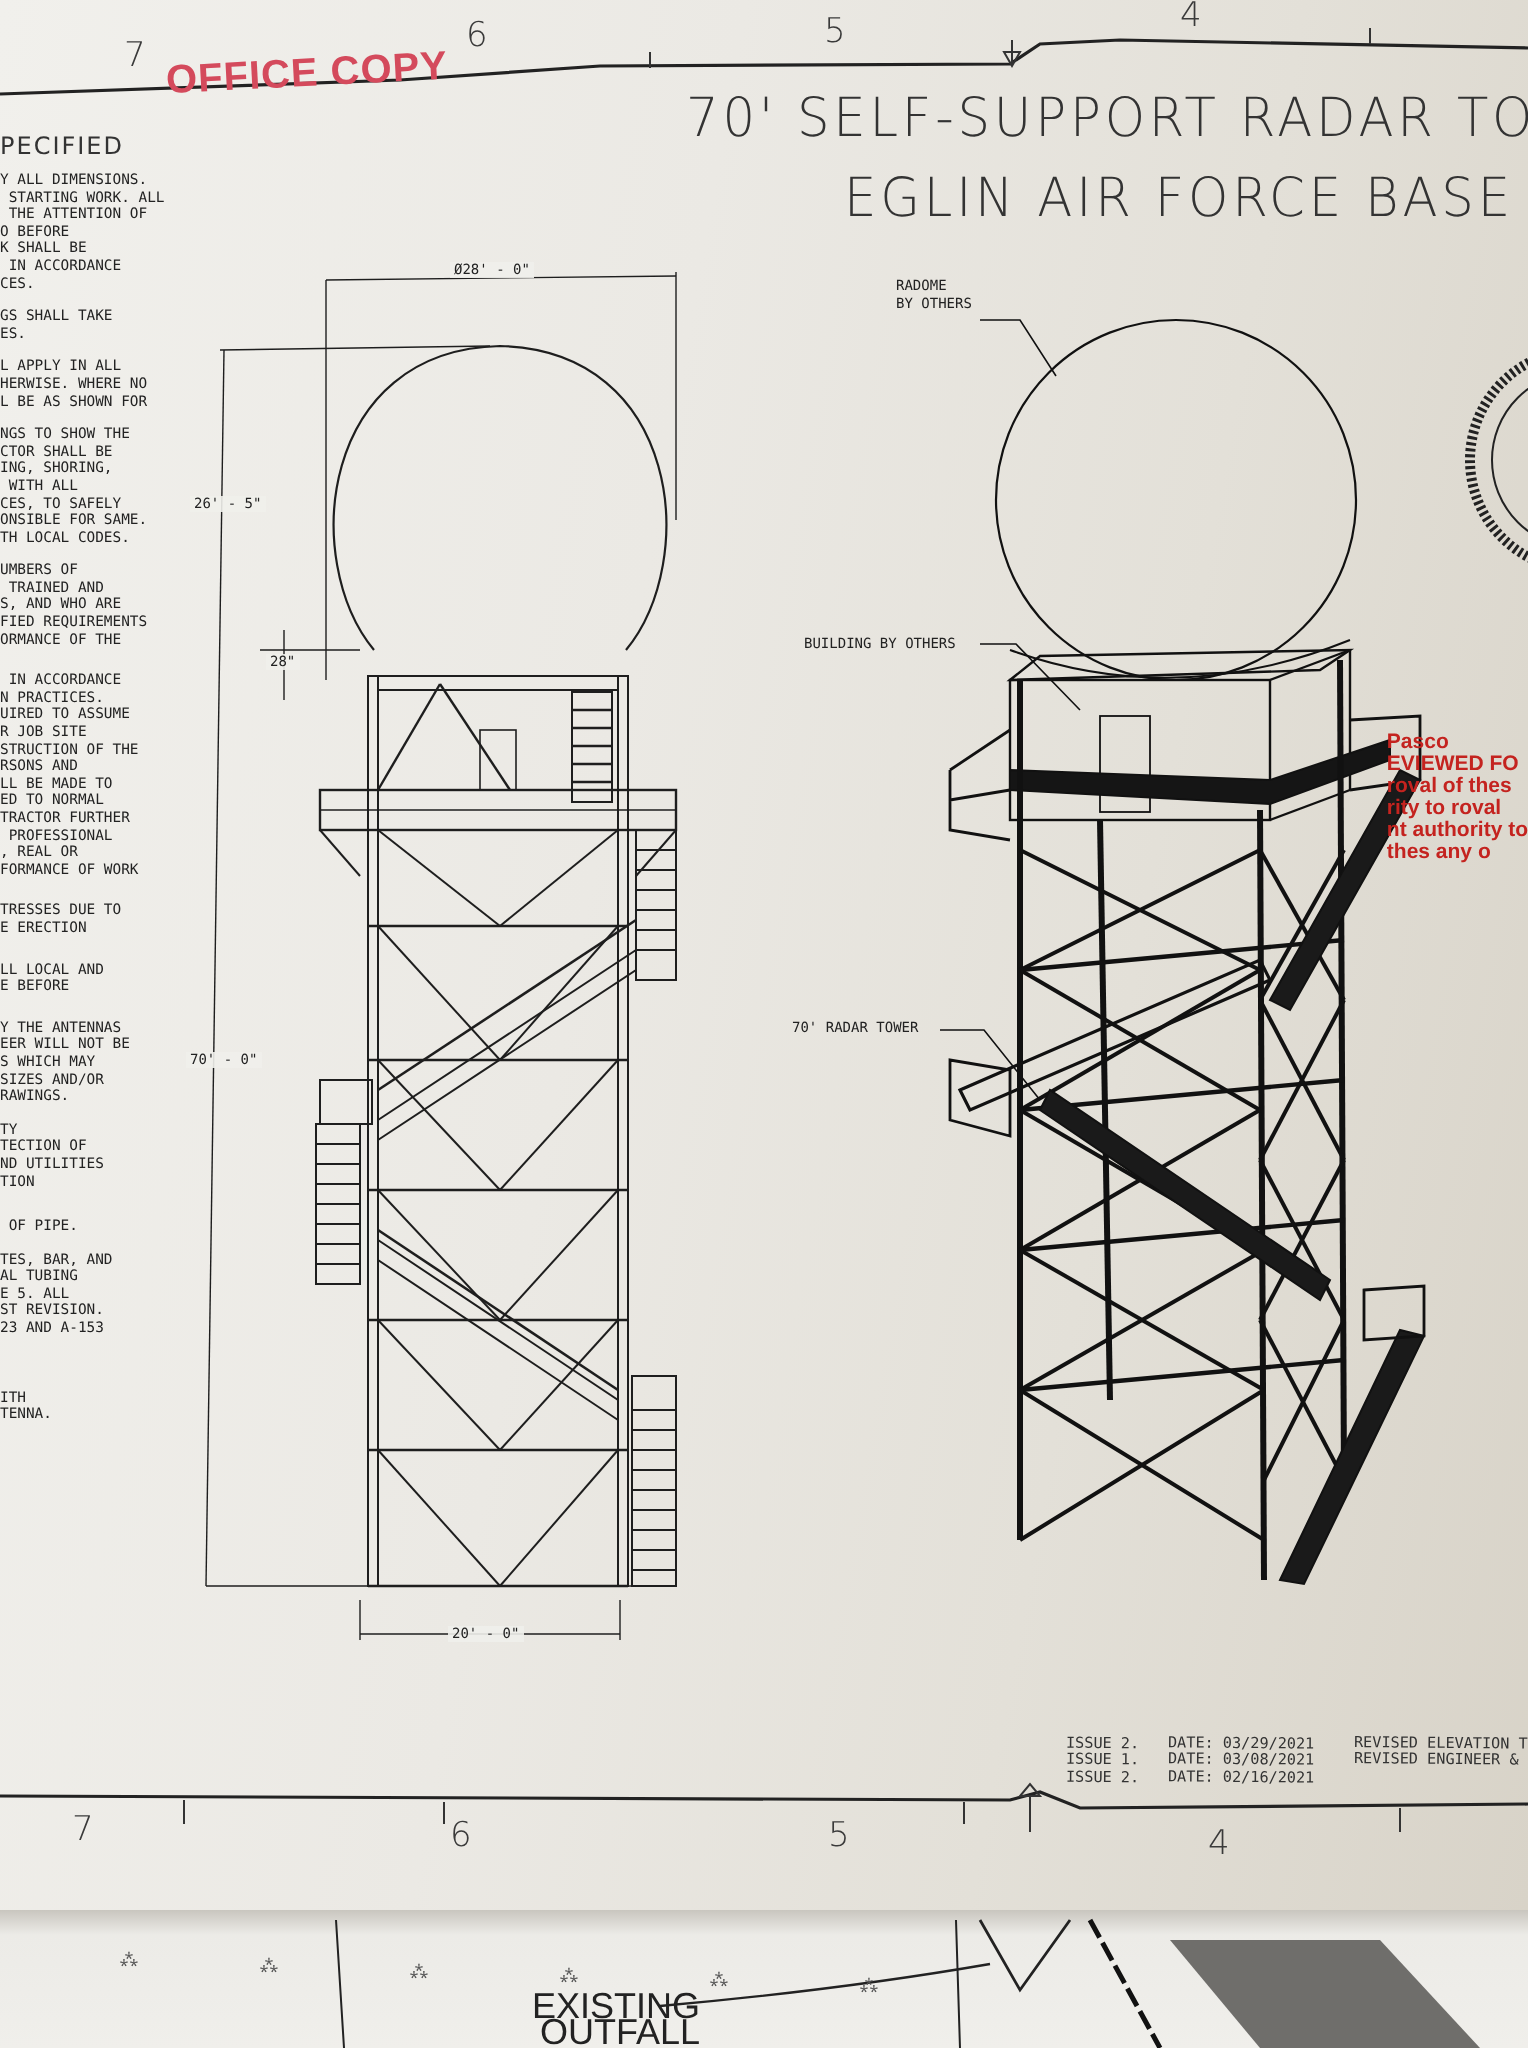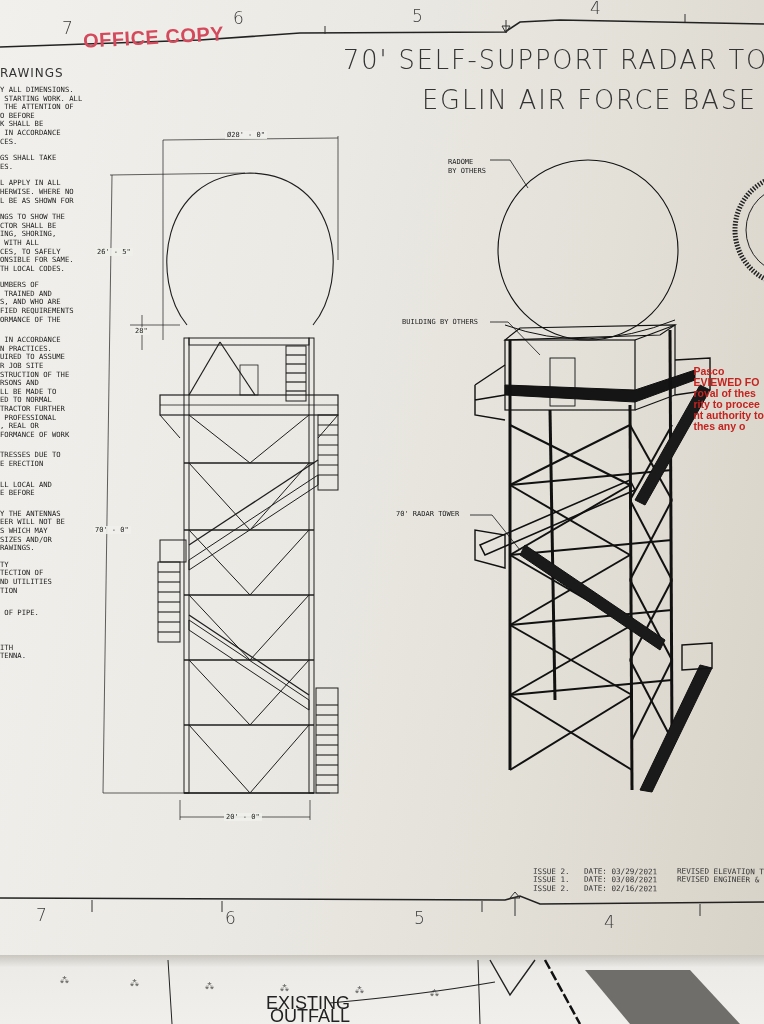--- a/index.html
+++ b/index.html
@@ -43,21 +43,21 @@
 <div class="abs ruler-num" style="left:62px;top:18px">7</div>
 <div class="abs ruler-num" style="left:233px;top:8px">6</div>
 <div class="abs ruler-num" style="left:412px;top:6px">5</div>
 <div class="abs ruler-num" style="left:590px;top:-2px">4</div>
 
 <div class="abs stamp" style="left:83px;top:26px">OFFICE COPY</div>
 
 <div class="abs title" style="left:343px;top:44px">70' SELF-SUPPORT RADAR TO</div>
 <div class="abs title" style="left:422px;top:84px">EGLIN AIR FORCE BASE</div>
 
-<div class="abs notes-head" style="left:0;top:66px">RAWINGS</div>
+<div class="abs notes-head" style="left:0;top:66px">PECIFIED</div>
 <div class="abs" style="left:0;top:86px;width:100px">
   <div class="notes">Y ALL DIMENSIONS.
  STARTING WORK. ALL
  THE ATTENTION OF
 O BEFORE
 K SHALL BE
  IN ACCORDANCE
 CES.</div>
   <div class="notes" style="margin-top:8px">GS SHALL TAKE
 ES.</div>
@@ -95,20 +95,25 @@
   <div class="notes" style="margin-top:12px">Y THE ANTENNAS
 EER WILL NOT BE
 S WHICH MAY
 SIZES AND/OR
 RAWINGS.</div>
   <div class="notes" style="margin-top:8px">TY
 TECTION OF
 ND UTILITIES
 TION</div>
   <div class="notes" style="margin-top:14px"> OF PIPE.</div>
+  <div class="notes" style="margin-top:8px">TES, BAR, AND
+AL TUBING
+E 5. ALL
+ST REVISION.
+23 AND A-153</div>
   <div class="notes" style="margin-top:26px">ITH
 TENNA.</div>
 </div>
 
 <svg class="abs" style="left:90px;top:120px" width="270" height="720" stroke="#1e1e1e" fill="none">
 
   <line x1="73" y1="20" x2="73" y2="220" stroke-width="0.7"></line>
   <line x1="248" y1="16" x2="248" y2="140" stroke-width="0.7"></line>
   <line x1="73" y1="20" x2="248" y2="18" stroke-width="0.7"></line>
   <line x1="20" y1="55" x2="155" y2="53" stroke-width="0.7"></line>
@@ -273,35 +278,35 @@
   <path d="M175,360 L240,245 L250,250 L185,365 Z" fill="#1a1a1a" stroke-width="1"></path>
 
   <path d="M20,405 L170,340 L175,350 L25,415 Z" stroke-width="1.6"></path>
   <path d="M15,390 L15,420 L45,428 L45,395 Z" stroke-width="1.4"></path>
 
   <path d="M60,415 L200,510 L205,500 L65,405 Z" fill="#1a1a1a" stroke-width="1"></path>
 
   <path d="M180,650 L240,525 L252,528 L192,652 Z" fill="#1a1a1a" stroke-width="1"></path>
   <path d="M222,505 L252,503 L252,528 L222,530 Z" stroke-width="1.4"></path>
 </svg>
-<div class="abs label" style="left:448px;top:158px;white-space:pre">RADOME
+<div class="abs label" style="left:448px;top:139px;white-space:pre">RADOME
 BY OTHERS</div>
 <div class="abs label" style="left:402px;top:318px">BUILDING BY OTHERS</div>
 <div class="abs label" style="left:396px;top:510px">70' RADAR TOWER</div>
 
 <svg class="abs" style="left:730px;top:170px" width="34" height="120">
   <circle cx="60" cy="60" r="55" fill="none" stroke="#222" stroke-width="5" stroke-dasharray="1.5 1.5"></circle>
   <circle cx="60" cy="60" r="44" fill="none" stroke="#222" stroke-width="1"></circle>
 </svg>
 
 <div class="abs red-review" style="right:0;top:366px">
   <div>Pasco</div>
   <div>EVIEWED FO</div>
   <div>roval of thes</div>
-  <div>rity to procee</div>
+  <div>rity to roval</div>
   <div>nt authority to</div>
   <div>thes any o</div>
 </div>
 
 <div class="abs" style="left:533px;top:868px">
   <div style="display:flex;gap:14px">
     <span class="issue">ISSUE 2.</span>
     <span class="issue">DATE: 03/29/2021</span>
     <span class="issue" style="margin-left:6px">REVISED ELEVATION TO R</span>
   </div>

